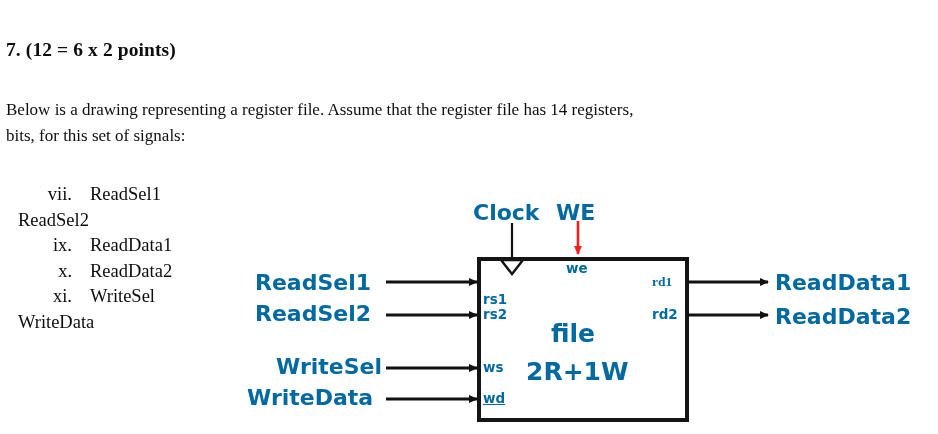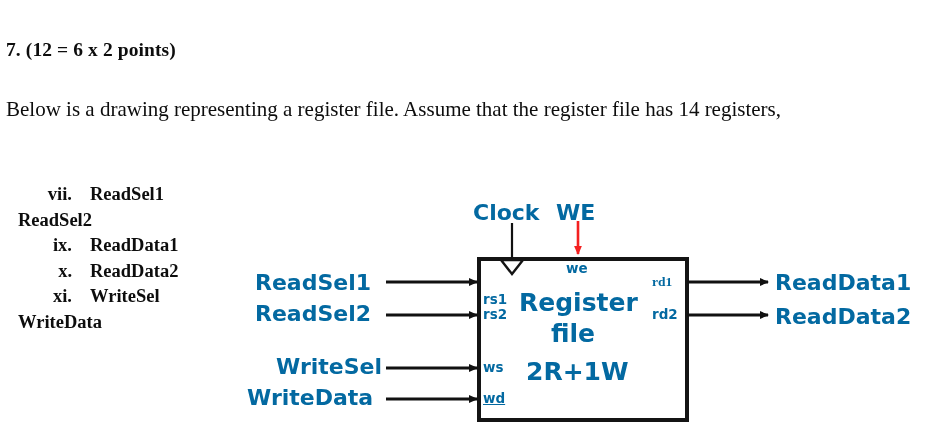--- a/index.html
+++ b/index.html
@@ -31,38 +31,37 @@
     font-size: 19.5px;
     font-weight: bold;
     letter-spacing: 0.1px;
     white-space: nowrap;
   }
   .q-body {
     position: absolute;
     left: 6px;
     top: 72px;
     width: 924px;
-    font-size: 21px;
+    font-size: 17px;
     line-height: 25.5px;
   }
   .q-body .line { white-space: nowrap; }
 
   
   .signal-list {
     position: absolute;
     left: 0px;
     top: 157px;
     width: 240px;
     font-size: 18.5px;
     line-height: 25.5px;
   }
   .signal-row {
     display: flex;
     align-items: center;
-    font-weight: bold;
   }
   .signal-num {
     width: 72px;
     text-align: right;
     padding-right: 0px;
     flex: none;
   }
   .signal-name {
     padding-left: 18px;
     white-space: nowrap;
@@ -113,20 +112,21 @@
 </style>
 </head>
 <body>
 
 <div id="page">
 
   <div class="q-heading">7. (12 = 6 x 2 points)</div>
 
   <div class="q-body">
     <div class="line">Below is a drawing representing a register file.  Assume that the register file has 14 registers,</div>
+    <div class="line">bits, for this set of signals:</div>
   </div>
 
   <div class="signal-list">
     <div class="signal-row">
       <span class="signal-num">vii.</span>
       <span class="signal-name">ReadSel1</span>
     </div>
     <div class="signal-row">
       <span class="signal-name">ReadSel2</span>
     </div>
@@ -183,17 +183,16 @@
   <div class="dlabel big lbl-we">WE</div>
 
   <div class="dlabel small lbl-rs1">rs1</div>
   <div class="dlabel small lbl-rs2">rs2</div>
   <div class="dlabel small lbl-ws">ws</div>
   <div class="dlabel small lbl-wd">wd</div>
   <div class="dlabel small lbl-rd1">rd1</div>
   <div class="dlabel small lbl-rd2">rd2</div>
   <div class="dlabel small lbl-we-small">we</div>
 
-  <div class="dlabel mid lbl-register">Register</div>
   <div class="dlabel mid lbl-file">file</div>
   <div class="dlabel mid lbl-2r1w">2R+1W</div>
 
 </div>
 
 </body></html>

